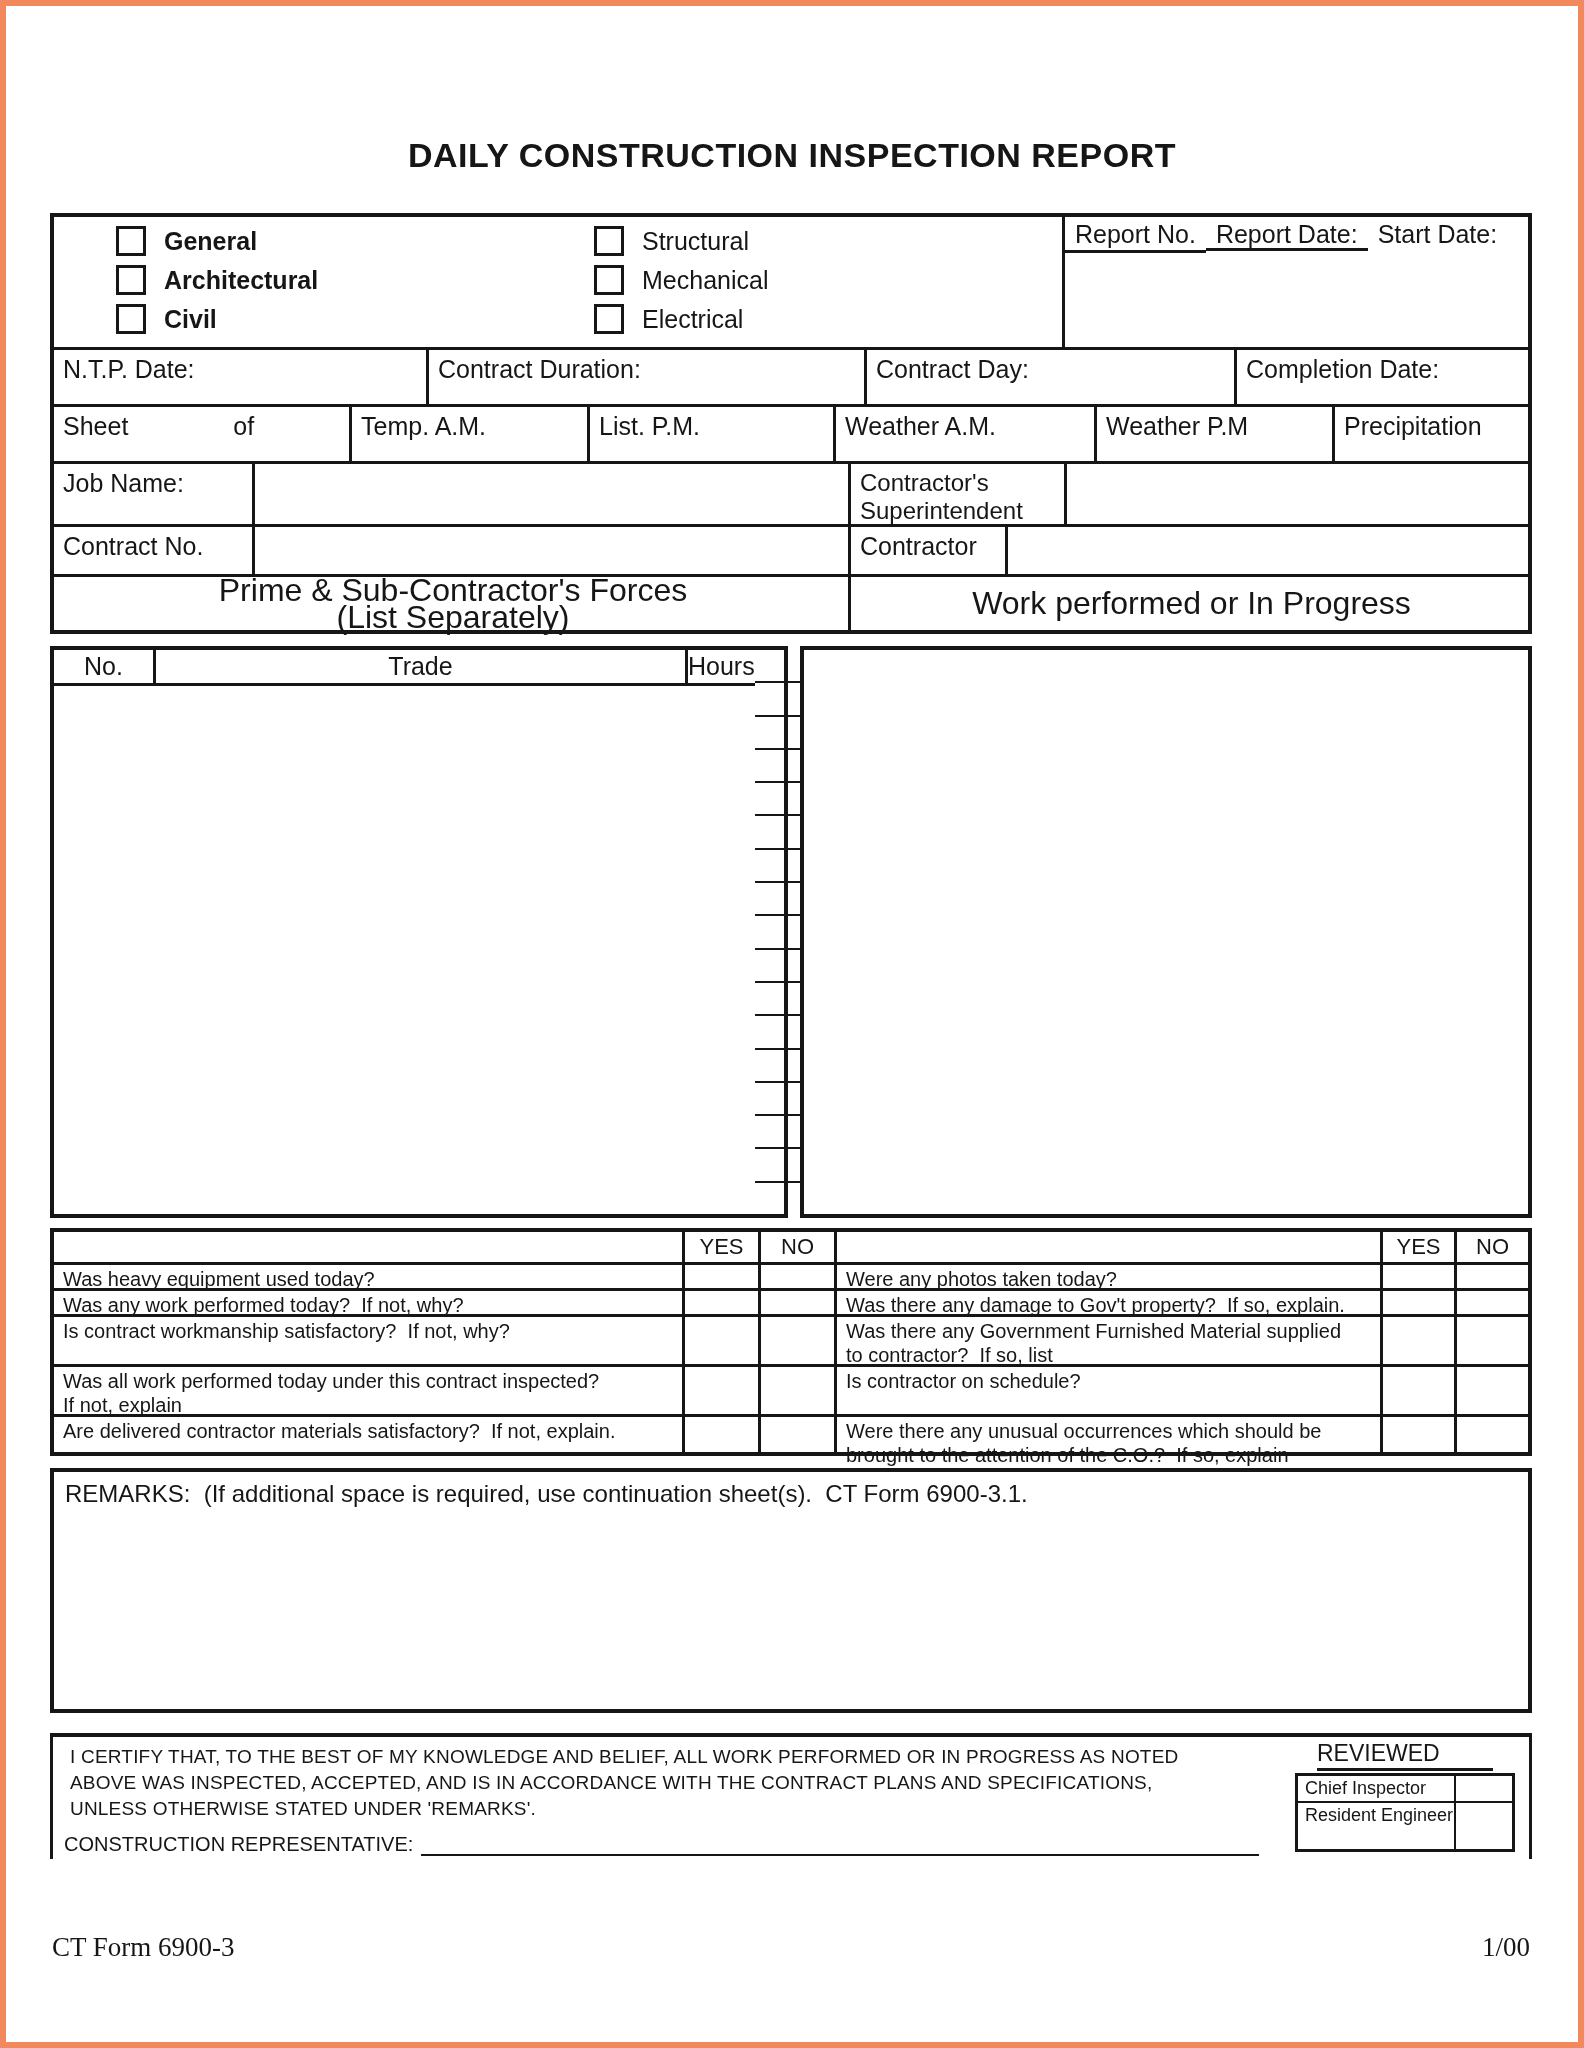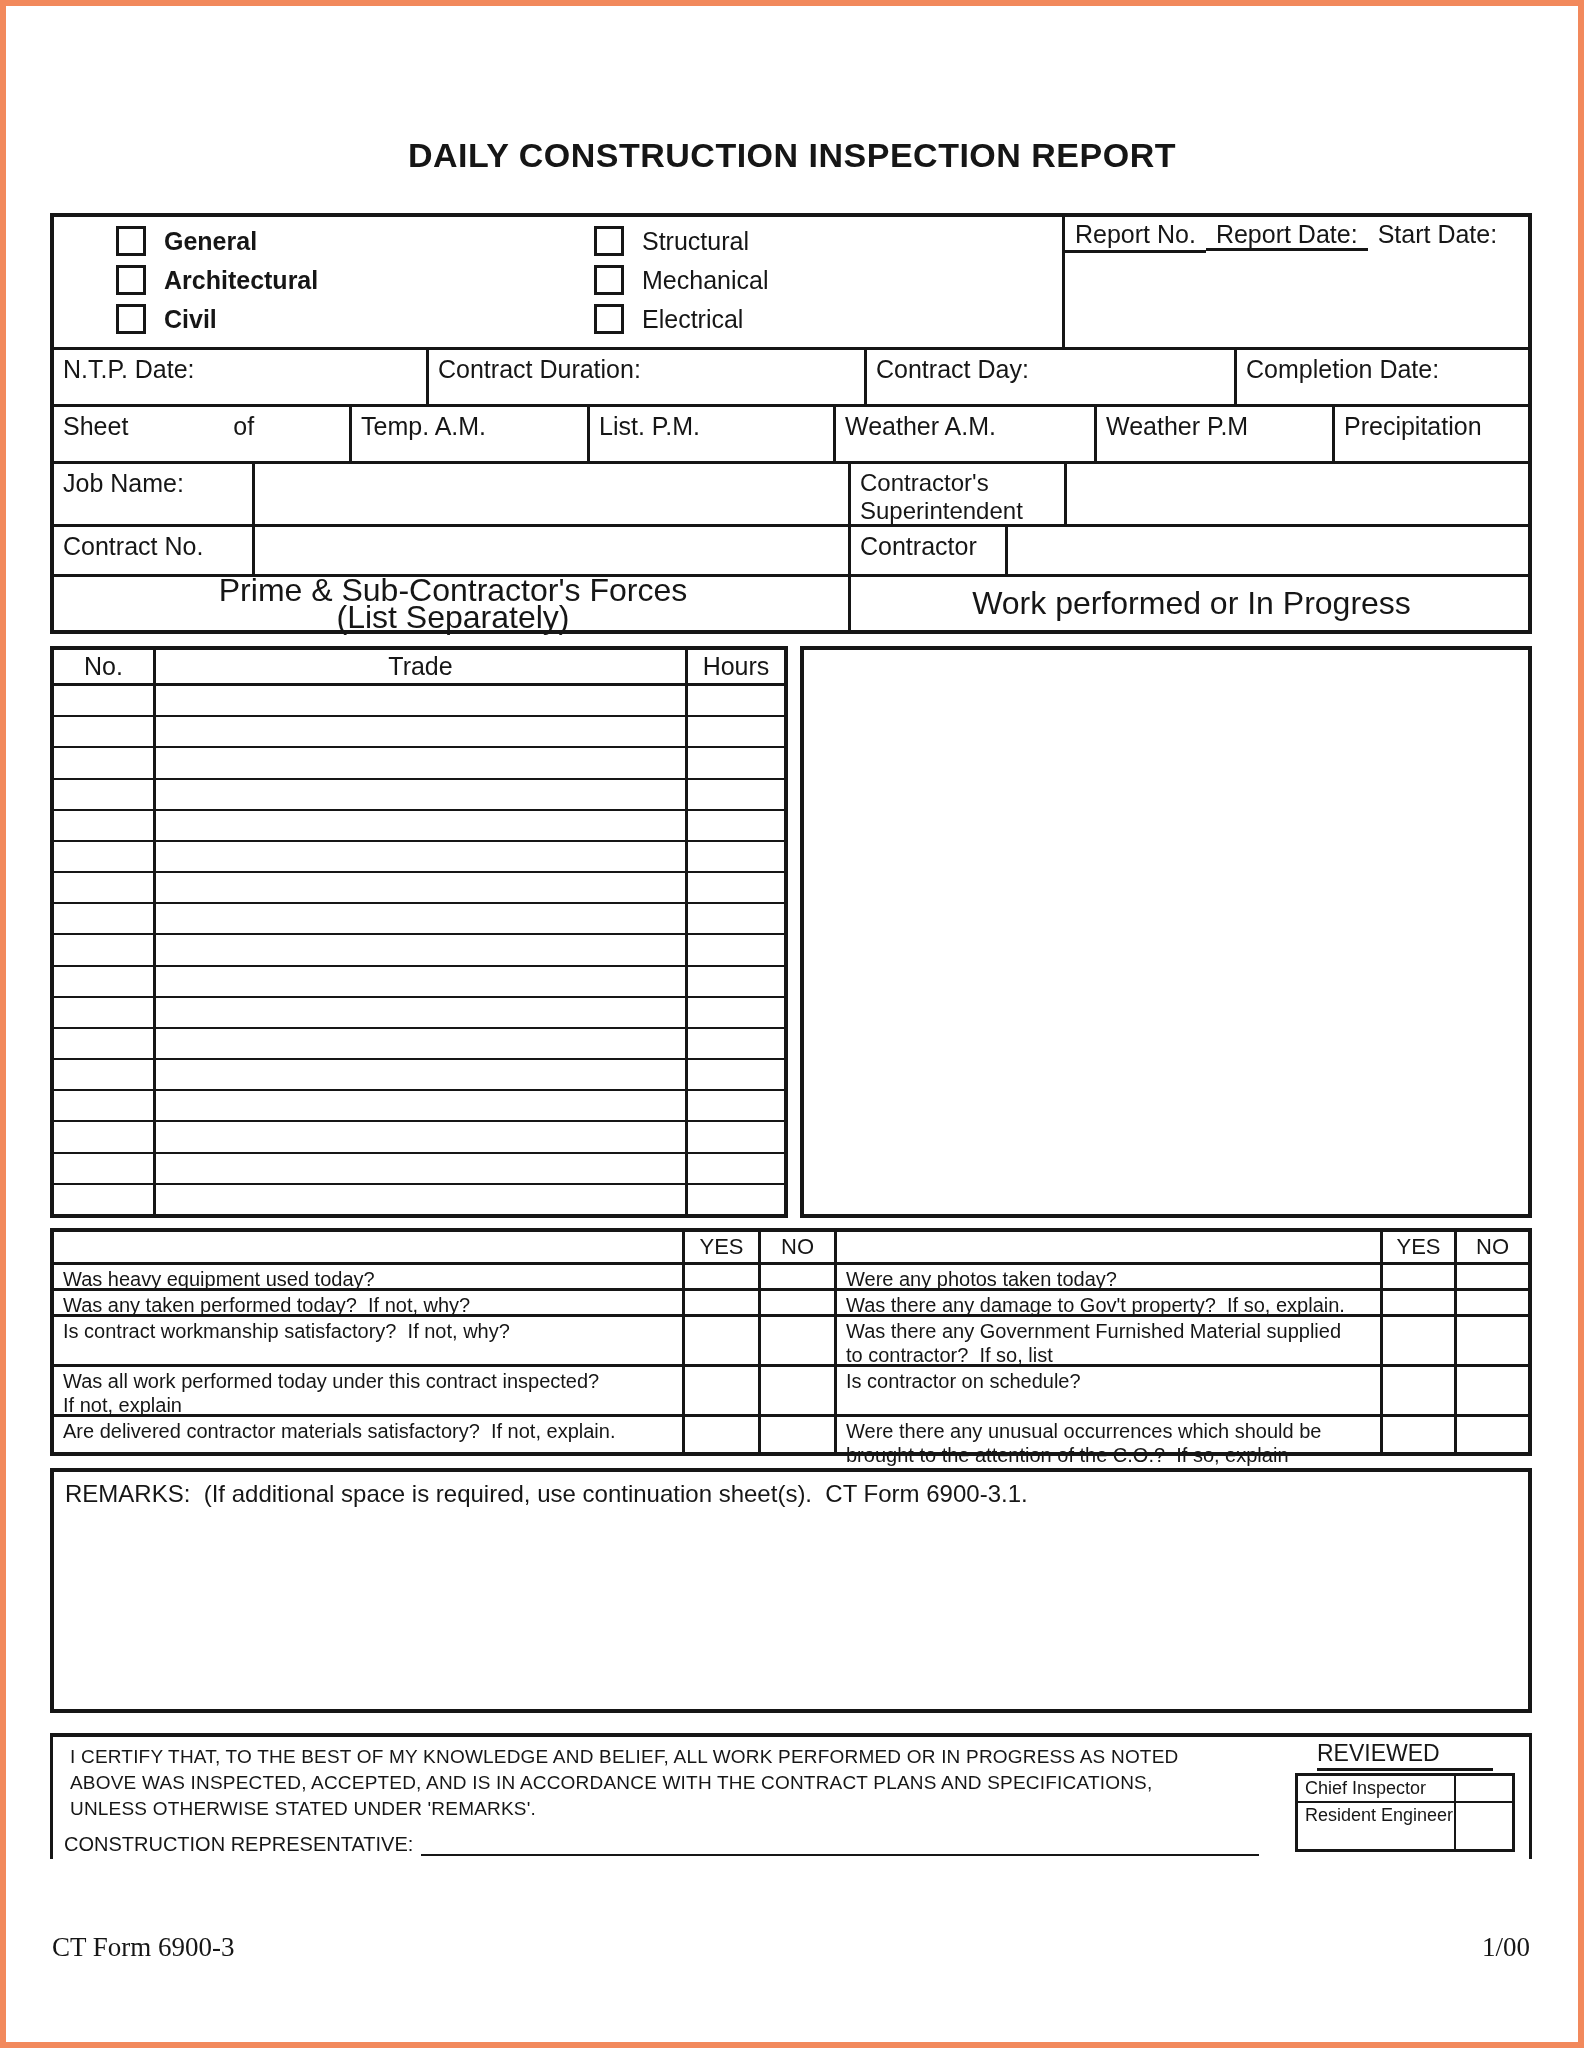--- a/index.html
+++ b/index.html
@@ -46,21 +46,21 @@
   .cbitem{display:flex;align-items:center;}
   .cbox{width:30px;height:30px;border:3px solid var(--ink);background:#fff;flex:none;}
   .cblabel{margin-left:18px;font-size:25px;line-height:30px;}
 
   .reportpanel{flex:1;border-left:3px solid var(--ink);display:flex;}
   .rprow{border-bottom:3px solid var(--ink);height:36px;padding:3px 10px;font-size:25px;}
   .rprow.mid{height:34px;}
   .rprow.lastrow{border-bottom:none;flex:1;}
 
   
-  .tradeTable{position:absolute;left:50px;top:646px;width:738px;height:572px;border:4px solid var(--ink);display:flex;flex-direction:column;background:#fff;}
+  .tradeTable{position:absolute;left:50px;top:646px;width:738px;height:572px;border:4px solid var(--ink);display:flex;flex-direction:row;background:#fff;}
   .thead{height:36px;border-bottom:3px solid var(--ink);display:flex;flex:none;}
   .thead .tcell{display:flex;align-items:center;justify-content:center;font-size:25px;}
   .tbody{flex:1;display:flex;flex-direction:column;}
   .trow{flex:1;display:flex;border-bottom:2px solid var(--ink);}
   .trow:last-child{border-bottom:none;}
   .tcell{height:100%;}
   .tcell.no{width:102px;border-right:3px solid var(--ink);}
   .tcell.trade{width:532px;border-right:3px solid var(--ink);}
   .tcell.hours{flex:1;}
 
@@ -293,21 +293,21 @@
   <div class="qh r1">YES</div>
   <div class="qh r1">NO</div>
 
   <div class="qt c1">Was heavy equipment used today?</div>
   <div class="qa"></div>
   <div class="qa"></div>
   <div class="qt">Were any photos taken today?</div>
   <div class="qa"></div>
   <div class="qa"></div>
 
-  <div class="qt c1">Was any taken performed today?  If not, why?</div>
+  <div class="qt c1">Was any work performed today?  If not, why?</div>
   <div class="qa"></div>
   <div class="qa"></div>
   <div class="qt">Was there any damage to Gov't property?  If so, explain.</div>
   <div class="qa"></div>
   <div class="qa"></div>
 
   <div class="qt c1">Is contract workmanship satisfactory?  If not, why?</div>
   <div class="qa"></div>
   <div class="qa"></div>
   <div class="qt">Was there any Government Furnished Material supplied

